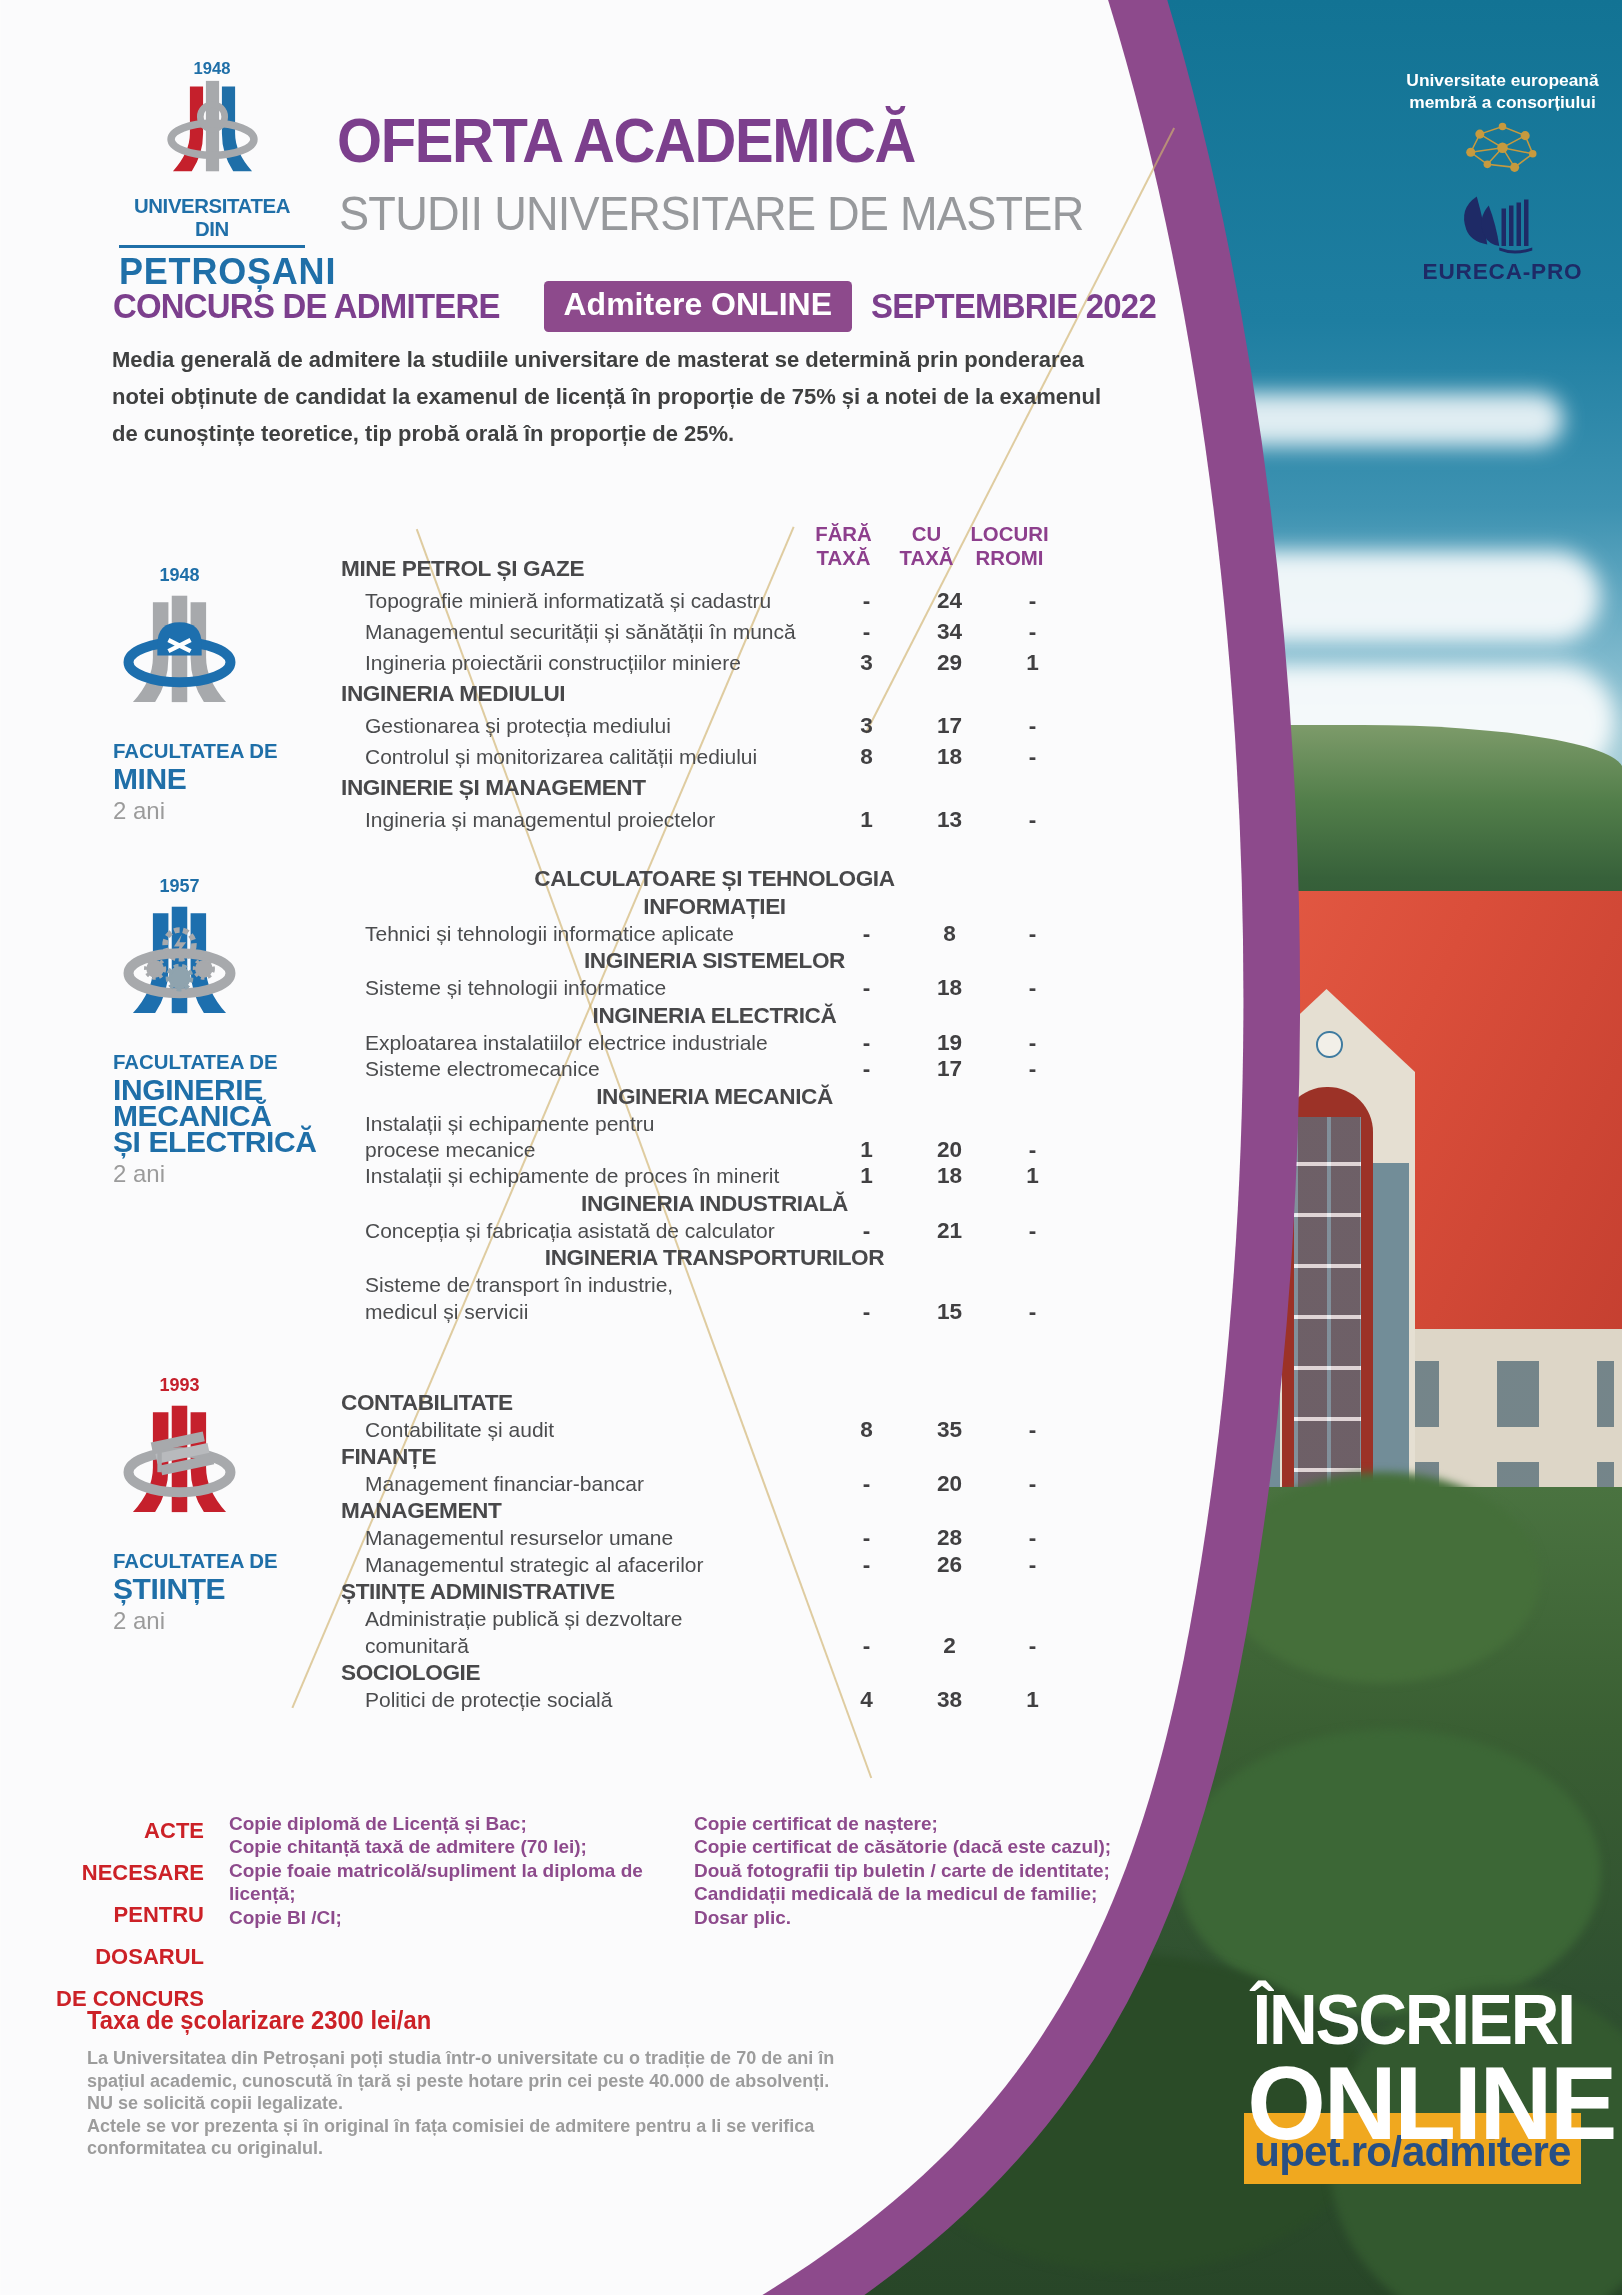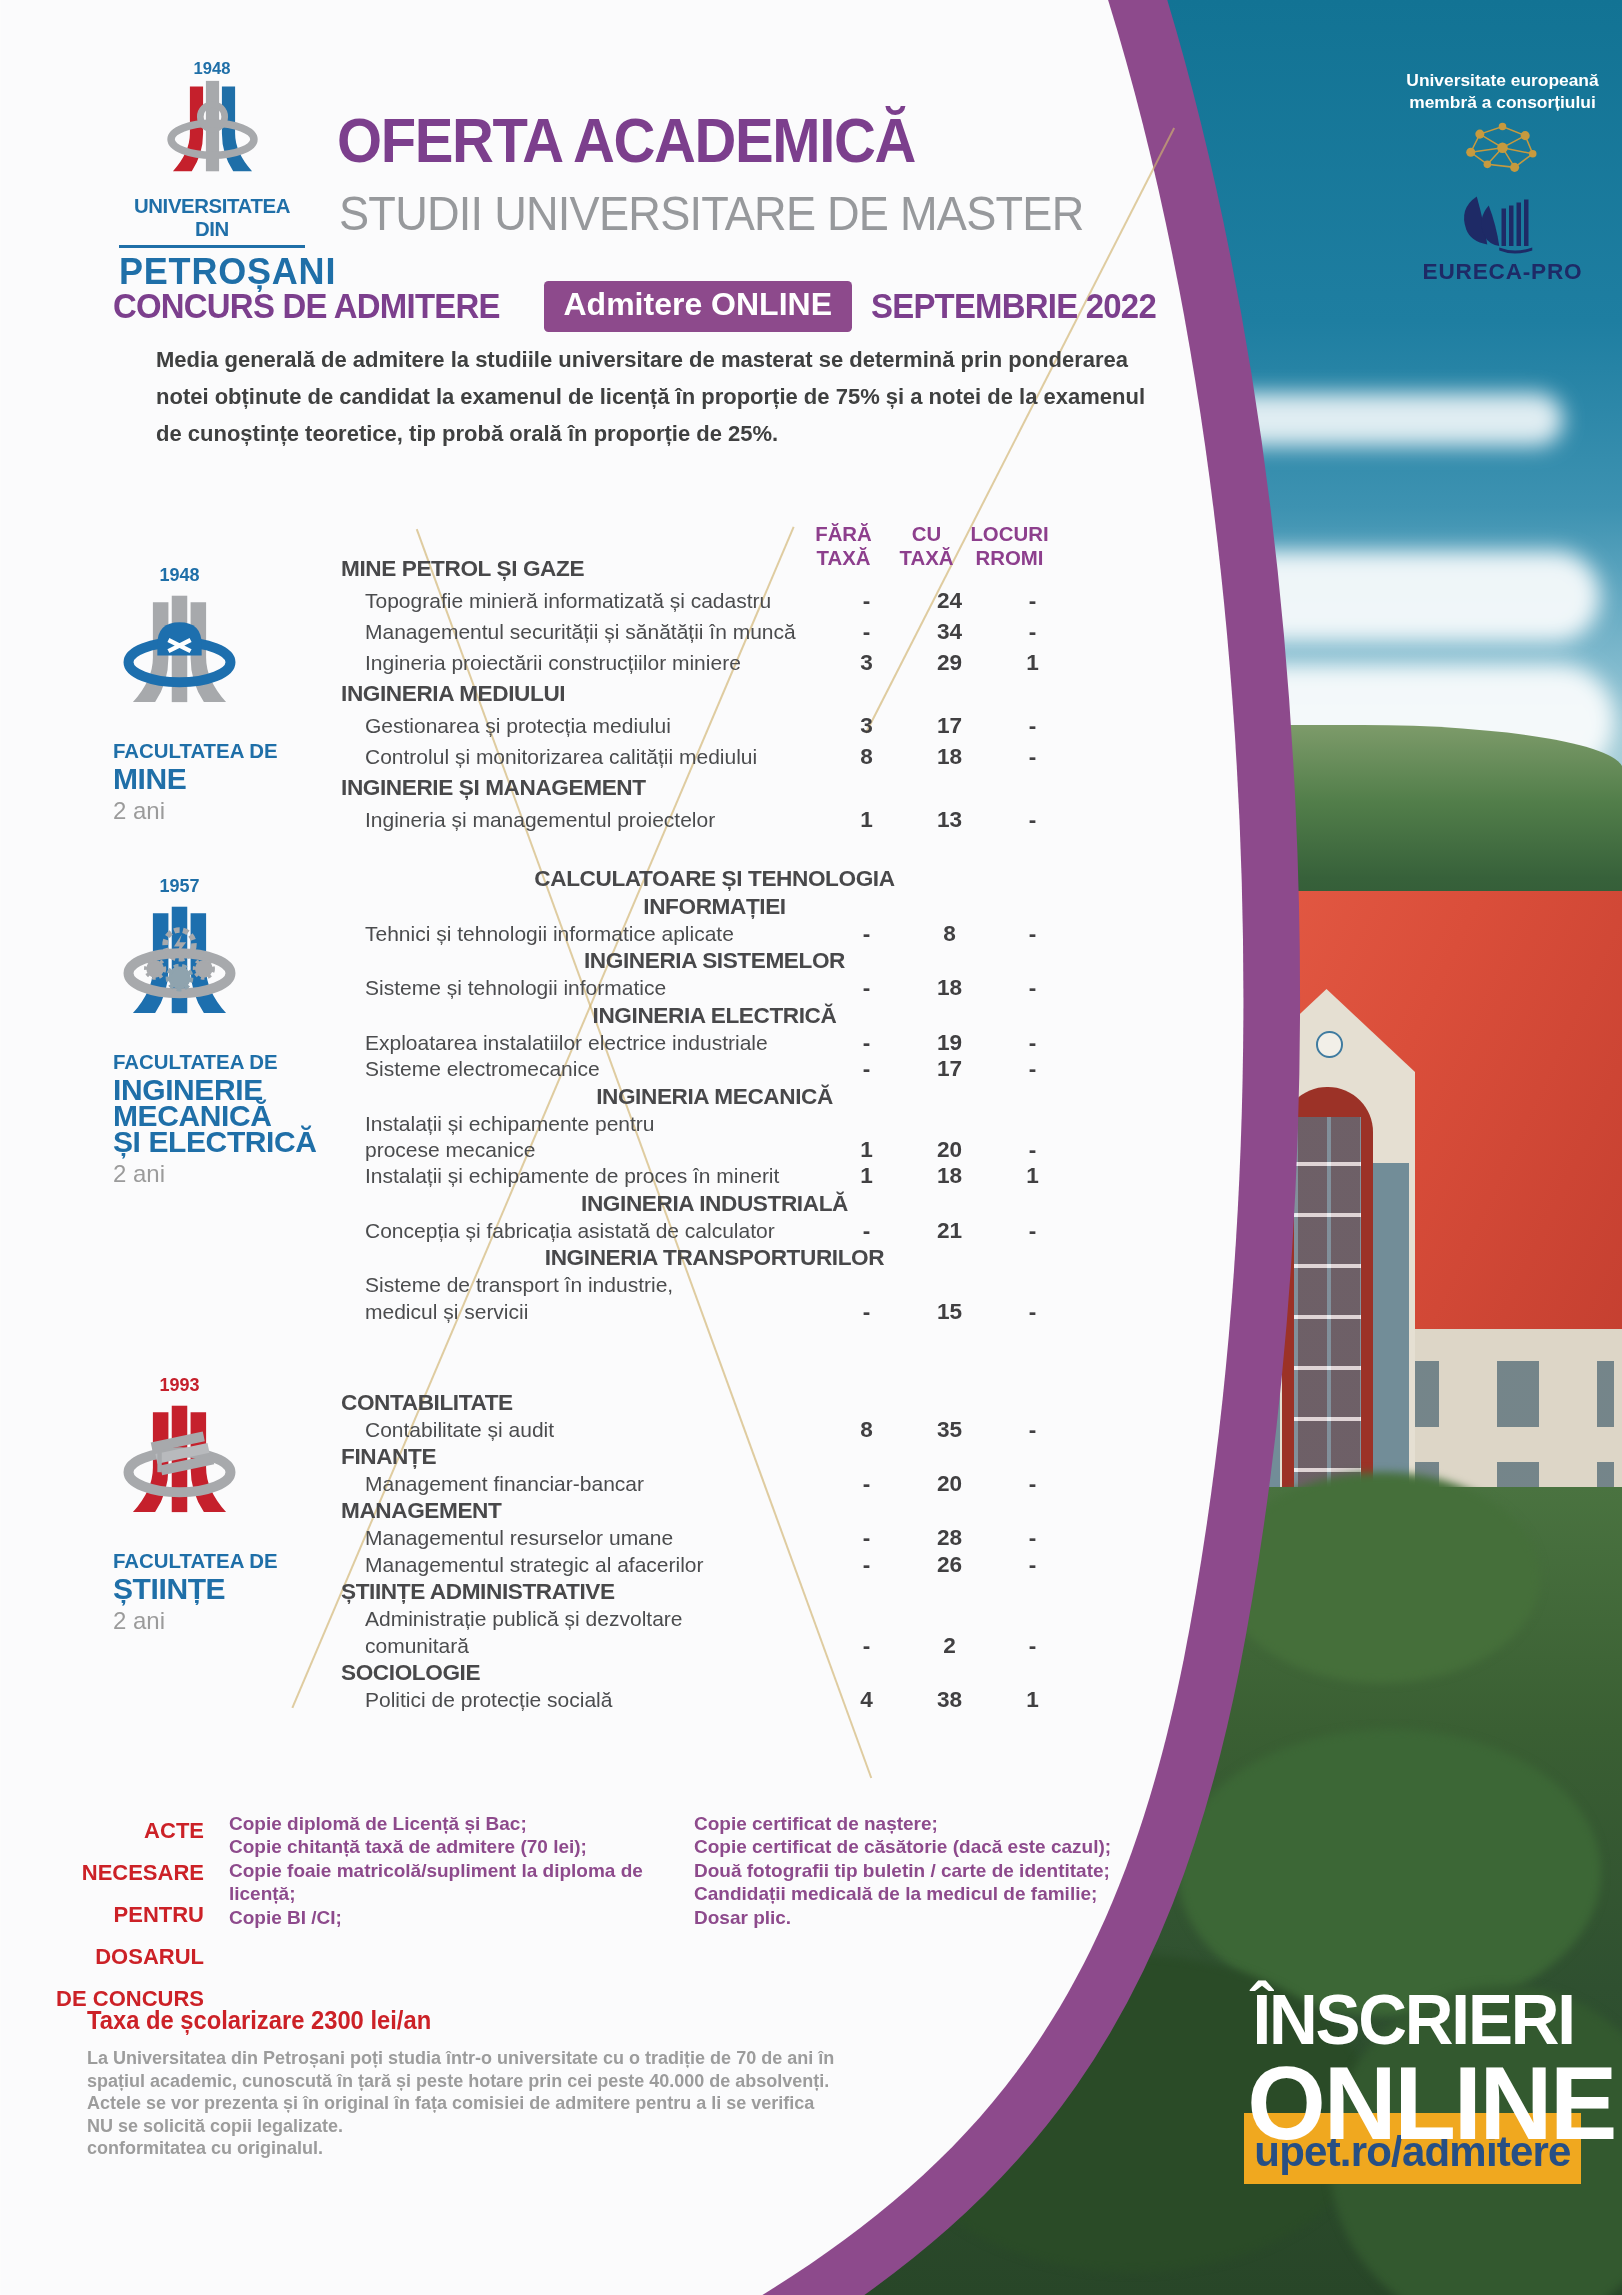--- a/index.html
+++ b/index.html
@@ -65,21 +65,21 @@
   .brand-name2{color:#1f6fa8;font-weight:bold;font-size:36px;letter-spacing:0.8px;margin-top:3px;}
   .htitle{position:absolute;left:337px;top:104px;color:#7c3f8d;font-weight:bold;font-size:63px;
           letter-spacing:-1.5px;transform:scaleX(.92);transform-origin:left;white-space:nowrap;}
   .hsub{position:absolute;left:339px;top:186px;color:#97999c;font-weight:400;font-size:48px;
         letter-spacing:-0.8px;transform:scaleX(.94);transform-origin:left;white-space:nowrap;}
   .admrow{position:absolute;left:113px;top:281px;display:flex;align-items:center;gap:19.6px;white-space:nowrap;}
   .admtext{color:#7c3f8d;font-weight:bold;font-size:35px;letter-spacing:-0.8px;transform:scaleX(.94);transform-origin:left;}
   .admbadge{background:#8d4a8c;color:#ffffff;font-weight:bold;font-size:32px;
             padding:4.5px 19.6px 9px;border-radius:4.5px;}
   .intro{position:absolute;left:112px;top:341px;width:1004px;color:#3f4040;font-weight:bold;
-         font-size:22px;line-height:37px;margin-left:44px;}
+         font-size:22px;line-height:37px;}
   .intro-note{position:absolute;left:112px;top:451px;width:1004px;color:#cc2127;font-weight:bold;font-size:22px;}
 
   
   .colheads{position:absolute;left:802px;top:522px;display:flex;}
   .colhead{width:83px;text-align:center;color:#8d3f8d;font-weight:bold;font-size:20.4px;line-height:24px;}
   .pblock{position:absolute;left:341px;width:747px;}
   .ptitle{font-weight:bold;color:#48484a;font-size:22.6px;letter-spacing:-0.4px;white-space:pre-line;}
   .prow{display:flex;align-items:flex-end;}
   .pname{width:460px;padding-left:24px;color:#4b4c4e;font-size:21px;white-space:pre-line;}
   .pval{width:83px;text-align:center;font-weight:bold;font-size:22.6px;color:#414042;}
@@ -450,22 +450,22 @@
       <div>Copie certificat de căsătorie (dacă este cazul);</div>
       <div>Două fotografii tip buletin / carte de identitate;</div>
       <div>Candidații medicală de la medicul de familie;</div>
       <div>Dosar plic.</div>
     </div>
 
   <div class="fee">Taxa de școlarizare 2300 lei/an</div>
   <div class="footer-lines">
       <div>La Universitatea din Petroșani poți studia într-o universitate cu o tradiție de 70 de ani în</div>
       <div>spațiul academic, cunoscută în țară și peste hotare prin cei peste 40.000 de absolvenți.</div>
+      <div>NU se solicită copii legalizate.</div>
       <div>Actele se vor prezenta și în original în fața comisiei de admitere pentru a li se verifica</div>
-      <div>NU se solicită copii legalizate.</div>
       <div>conformitatea cu originalul.</div>
     </div>
 
   <div class="eureca">
     <div class="eureca-tag">Universitate europeană</div>
     <div class="eureca-tag">membră a consorțiului</div>
     <svg width="91" height="65" viewBox="0 0 120 86" style="margin:6px auto 0;display:block;">
       <g stroke="#c79a3e" stroke-width="2" fill="none">
         <path d="M30 20 L60 10 L90 22 L100 46 L76 64 L40 60 L18 44 Z"></path>
         <path d="M30 20 L60 38 L90 22 M18 44 L60 38 L100 46 M40 60 L60 38 L76 64"></path>

